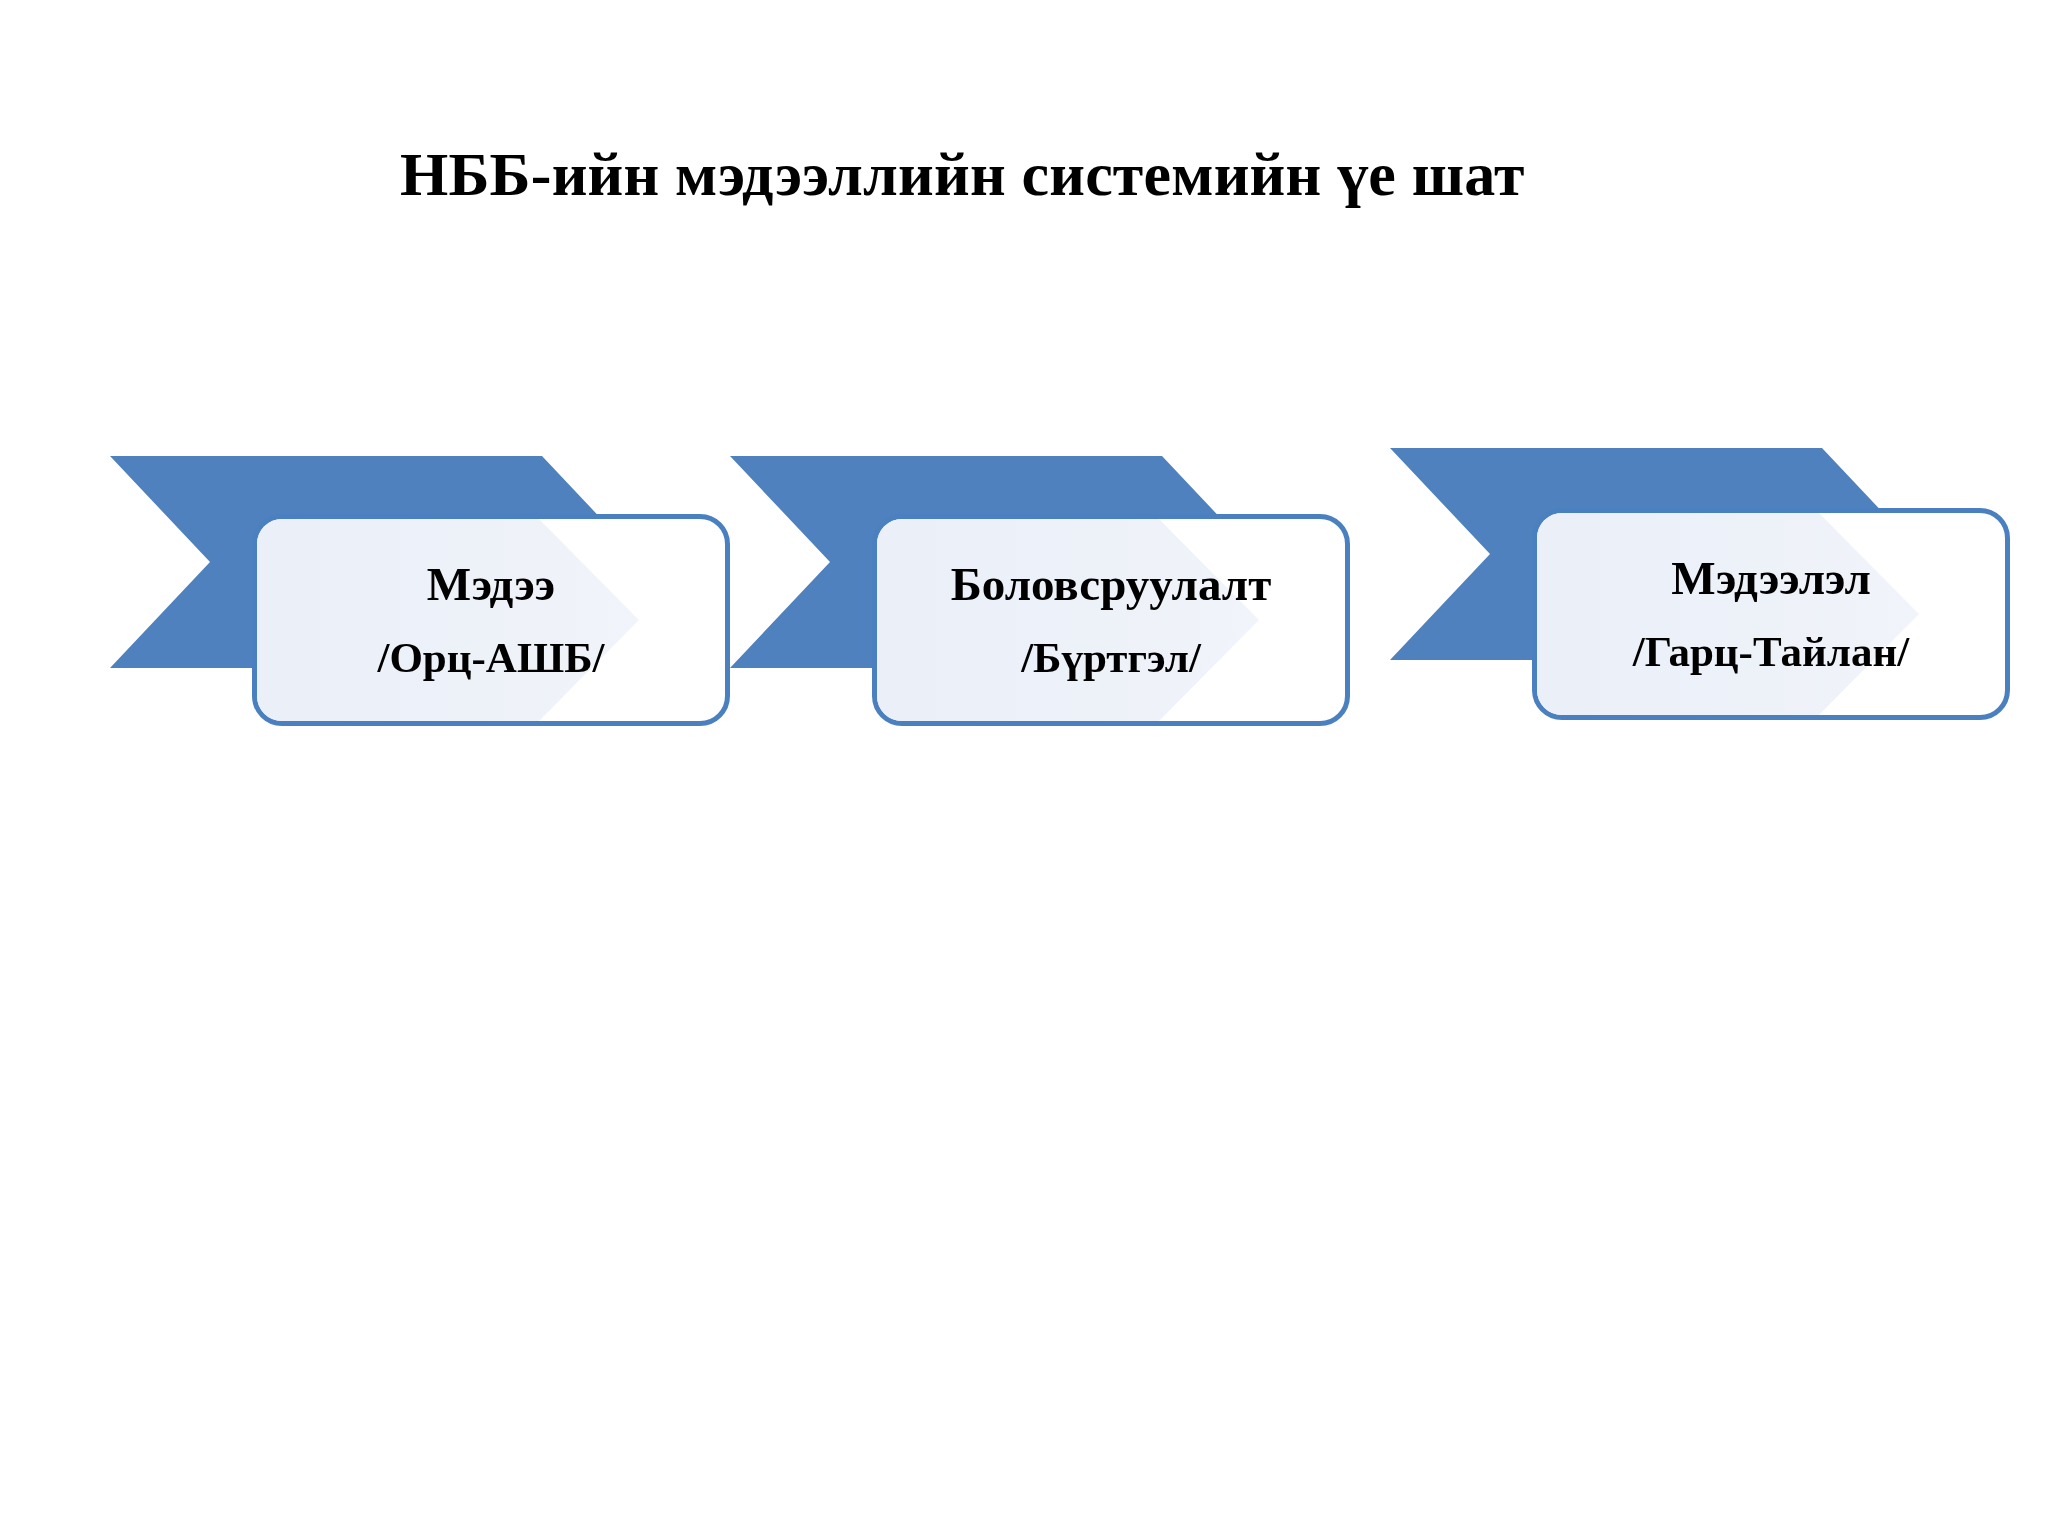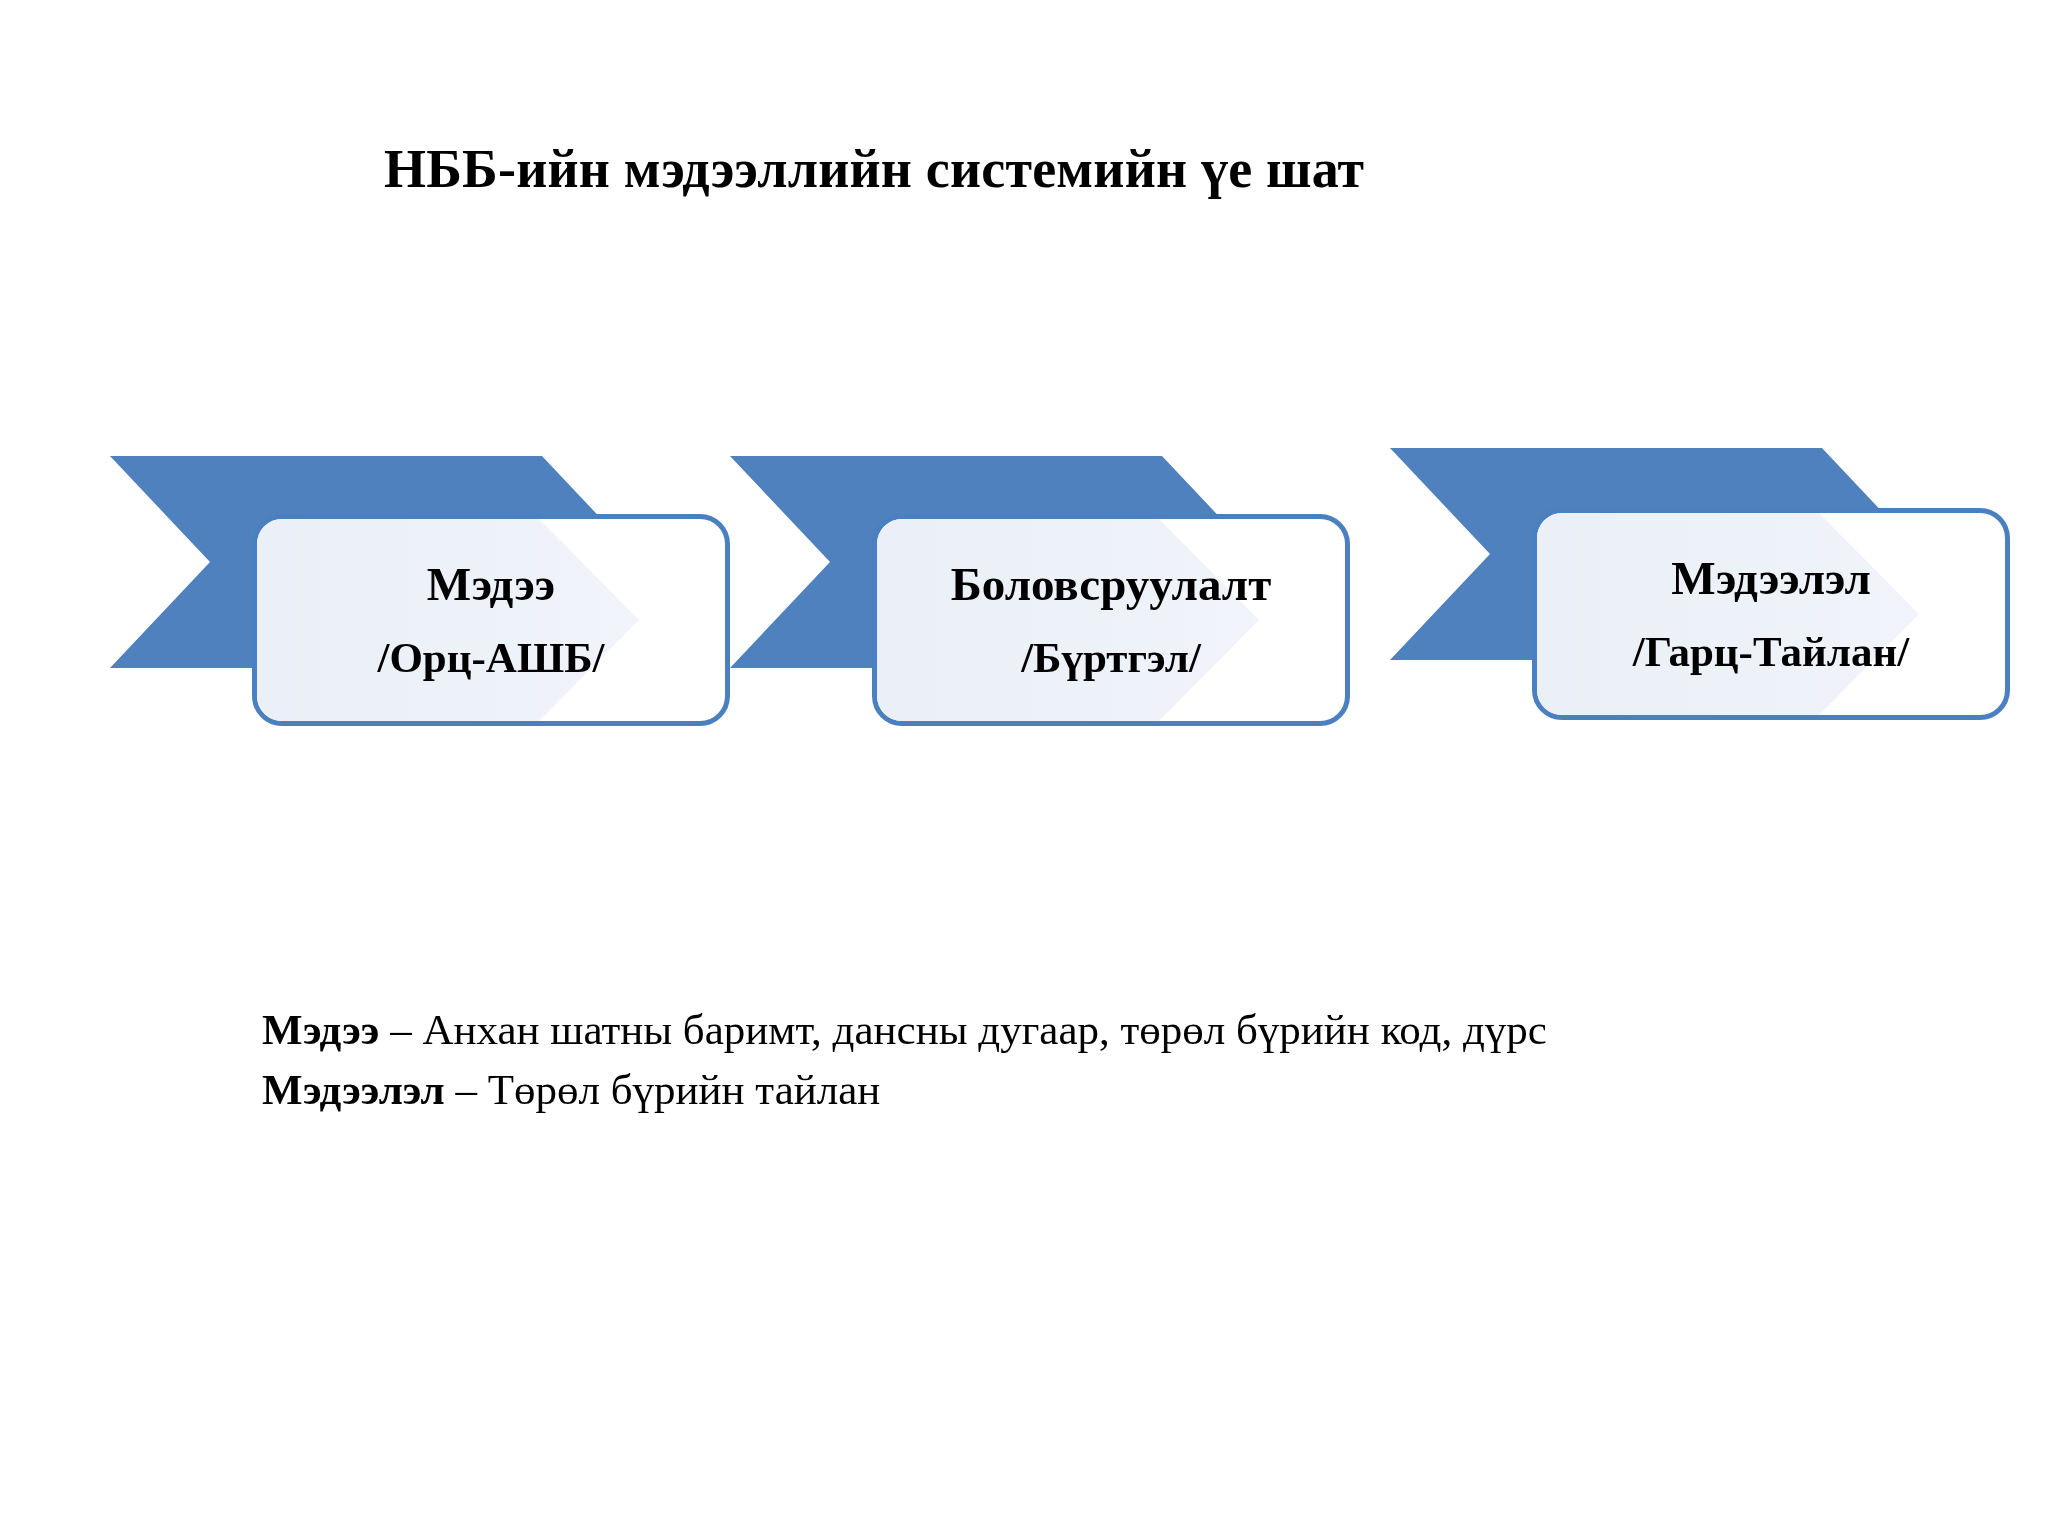--- a/index.html
+++ b/index.html
@@ -16,24 +16,24 @@
     position: relative;
     width: 2048px;
     height: 1536px;
     background: #ffffff;
     overflow: hidden;
   }
 
   
   #slide-title {
     position: absolute;
-    left: 384px;
+    left: 400px;
     top: 140px;
     width: 1300px;
-    font-size: 54px;
+    font-size: 62px;
     font-weight: bold;
     color: #000000;
     letter-spacing: 0.2px;
     white-space: nowrap;
     line-height: 1.1;
   }
 
   
   #process-diagram {
     position: absolute;
@@ -163,22 +163,14 @@
         <div class="stage-card-sheen"></div>
         <div class="stage-card-text">
           <div class="stage-label">Мэдээлэл</div>
           <div class="stage-sublabel">/Гарц-Тайлан/</div>
         </div>
       </div>
     </div>
 
   </div>
 
-  <div id="notes-block">
-    <div class="note-line">
-      <span class="note-term">Мэдээ</span><span class="note-rest"> – Анхан шатны баримт, дансны дугаар, төрөл бүрийн код, дүрс</span>
-    </div>
-    <div class="note-line">
-      <span class="note-term">Мэдээлэл</span><span class="note-rest"> – Төрөл бүрийн тайлан</span>
-    </div>
-  </div>
 
 </div>
 
 </body></html>

